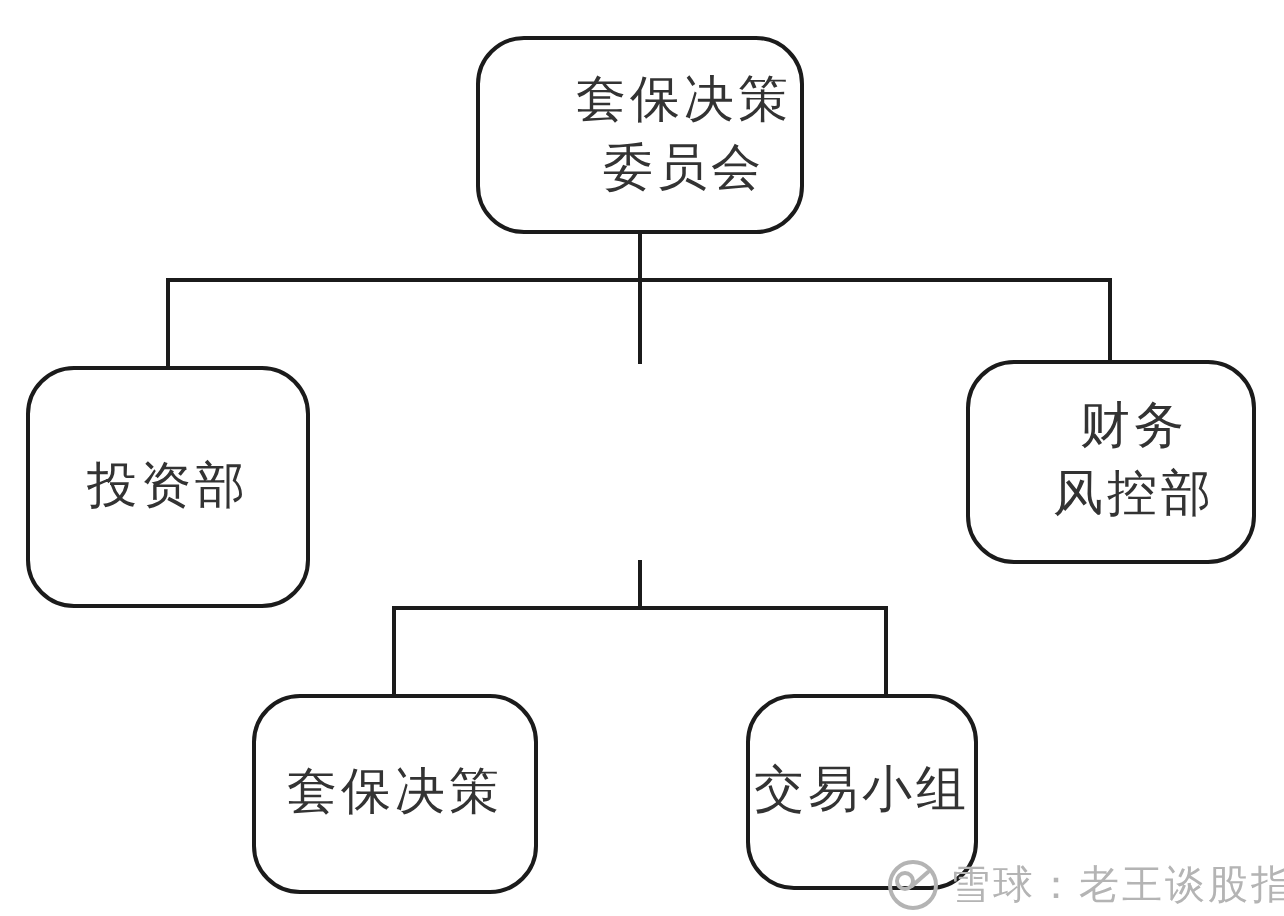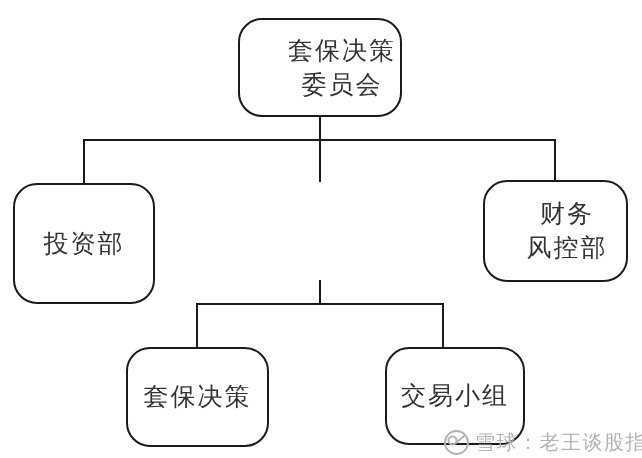--- a/index.html
+++ b/index.html
@@ -84,21 +84,21 @@
 
   <div class="node" style="left:483px; top:180px; width:145px; height:102px;padding-left:23px;">
     <span class="label">财务
 风控部</span>
   </div>
 
   <div class="node" style="left:126px; top:347px; width:143px; height:100px;">
     <span class="label">套保决策</span>
   </div>
 
-  <div class="node" style="left:373px; top:347px; width:140px; height:98px;margin-left:12px;">
+  <div class="node" style="left:373px; top:347px; width:116px; height:98px;">
     <span class="label">交易小组</span>
   </div>
 
   <div class="watermark">
     <span>
       <svg width="27" height="27" viewBox="0 0 27 27" fill="none">
         <circle cx="13.5" cy="13.5" r="11.5" stroke="#b4b4b4" stroke-width="2"></circle>
         <circle cx="9.5" cy="11.5" r="4" stroke="#b4b4b4" stroke-width="2"></circle>
         <path d="M13 14 L21 7" stroke="#b4b4b4" stroke-width="2" stroke-linecap="round"></path>
       </svg>

